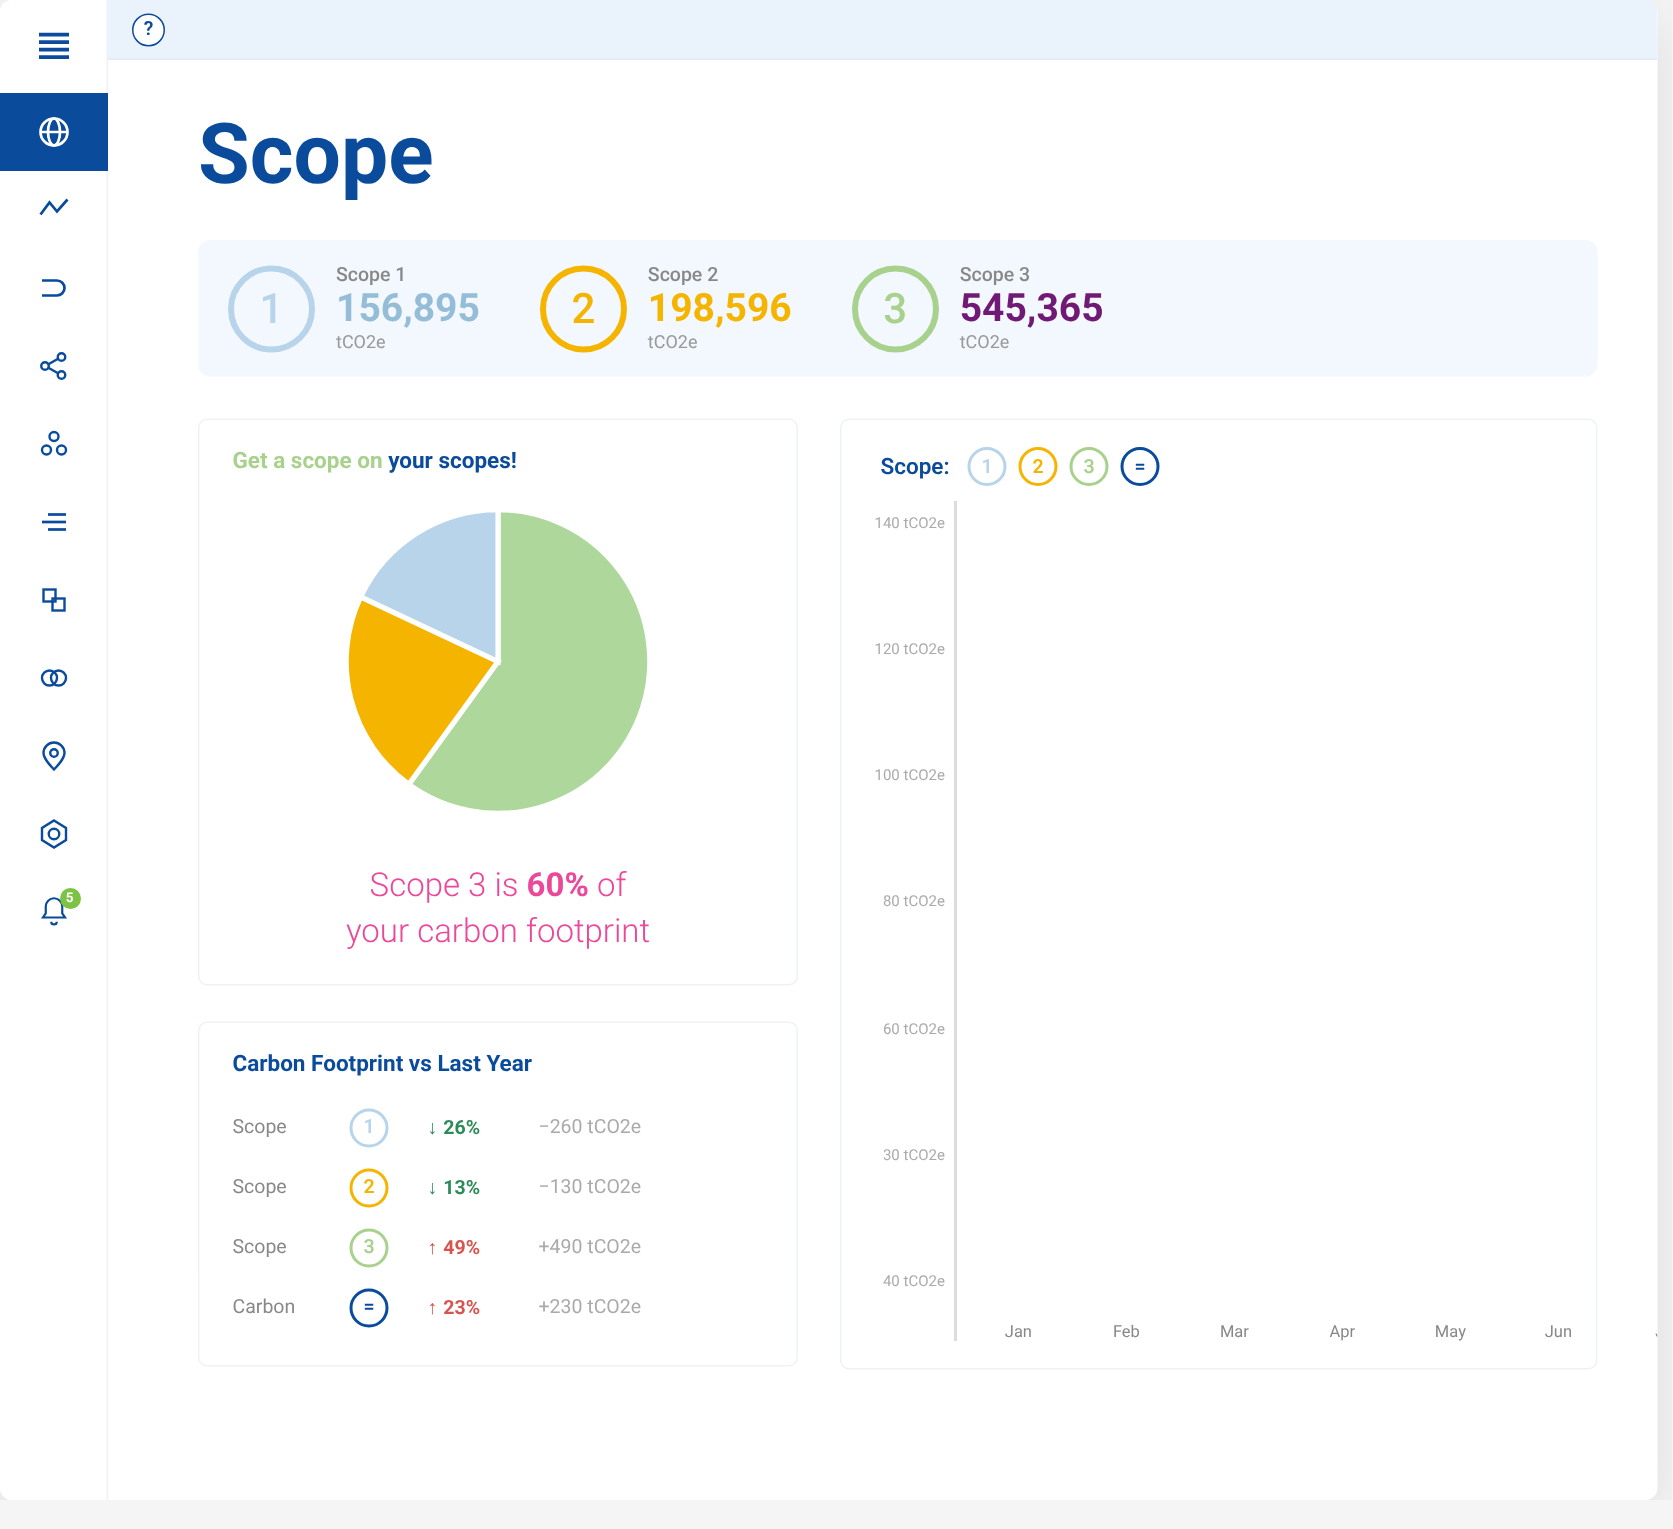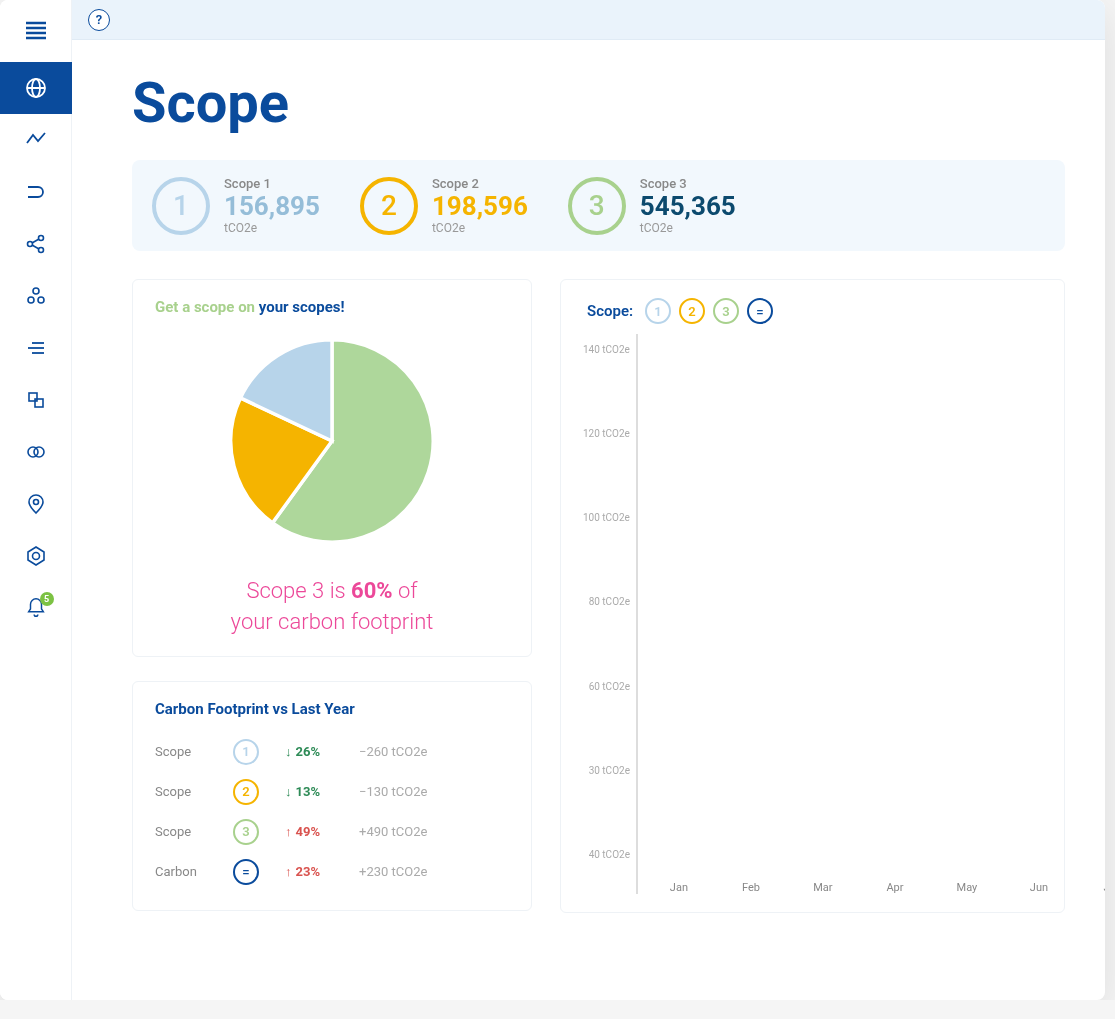--- a/index.html
+++ b/index.html
@@ -132,21 +132,21 @@
     font-weight: 500;
   }
   .scope-meta .label { font-size: 13px; color: #888; font-weight: 500; margin-bottom: 2px; }
   .scope-meta .value { font-size: 26px; font-weight: 700; line-height: 1; margin-bottom: 2px; }
   .scope-meta .unit  { font-size: 12px; color: #999; }
   .c-blue   { border-color:#b7d4ea; color:#b7d4ea; }
   .c-blue .value, .c-blue-txt { color:#95bdd8; }
   .c-yellow { border-color:#f5b400; color:#f5b400; }
   .c-yellow-txt { color:#f5b400; }
   .c-green  { border-color:#a8d18d; color:#a8d18d; }
-  .c-green-txt { color:#0c4a6e; }
+  .c-green-txt { color:#701a75; }
   
   .cols {
     display: flex;
     gap: 28px;
   }
   .card {
     background: #fff;
     border: 1px solid #eef2f6;
     border-radius: 6px;
     padding: 18px 22px;

